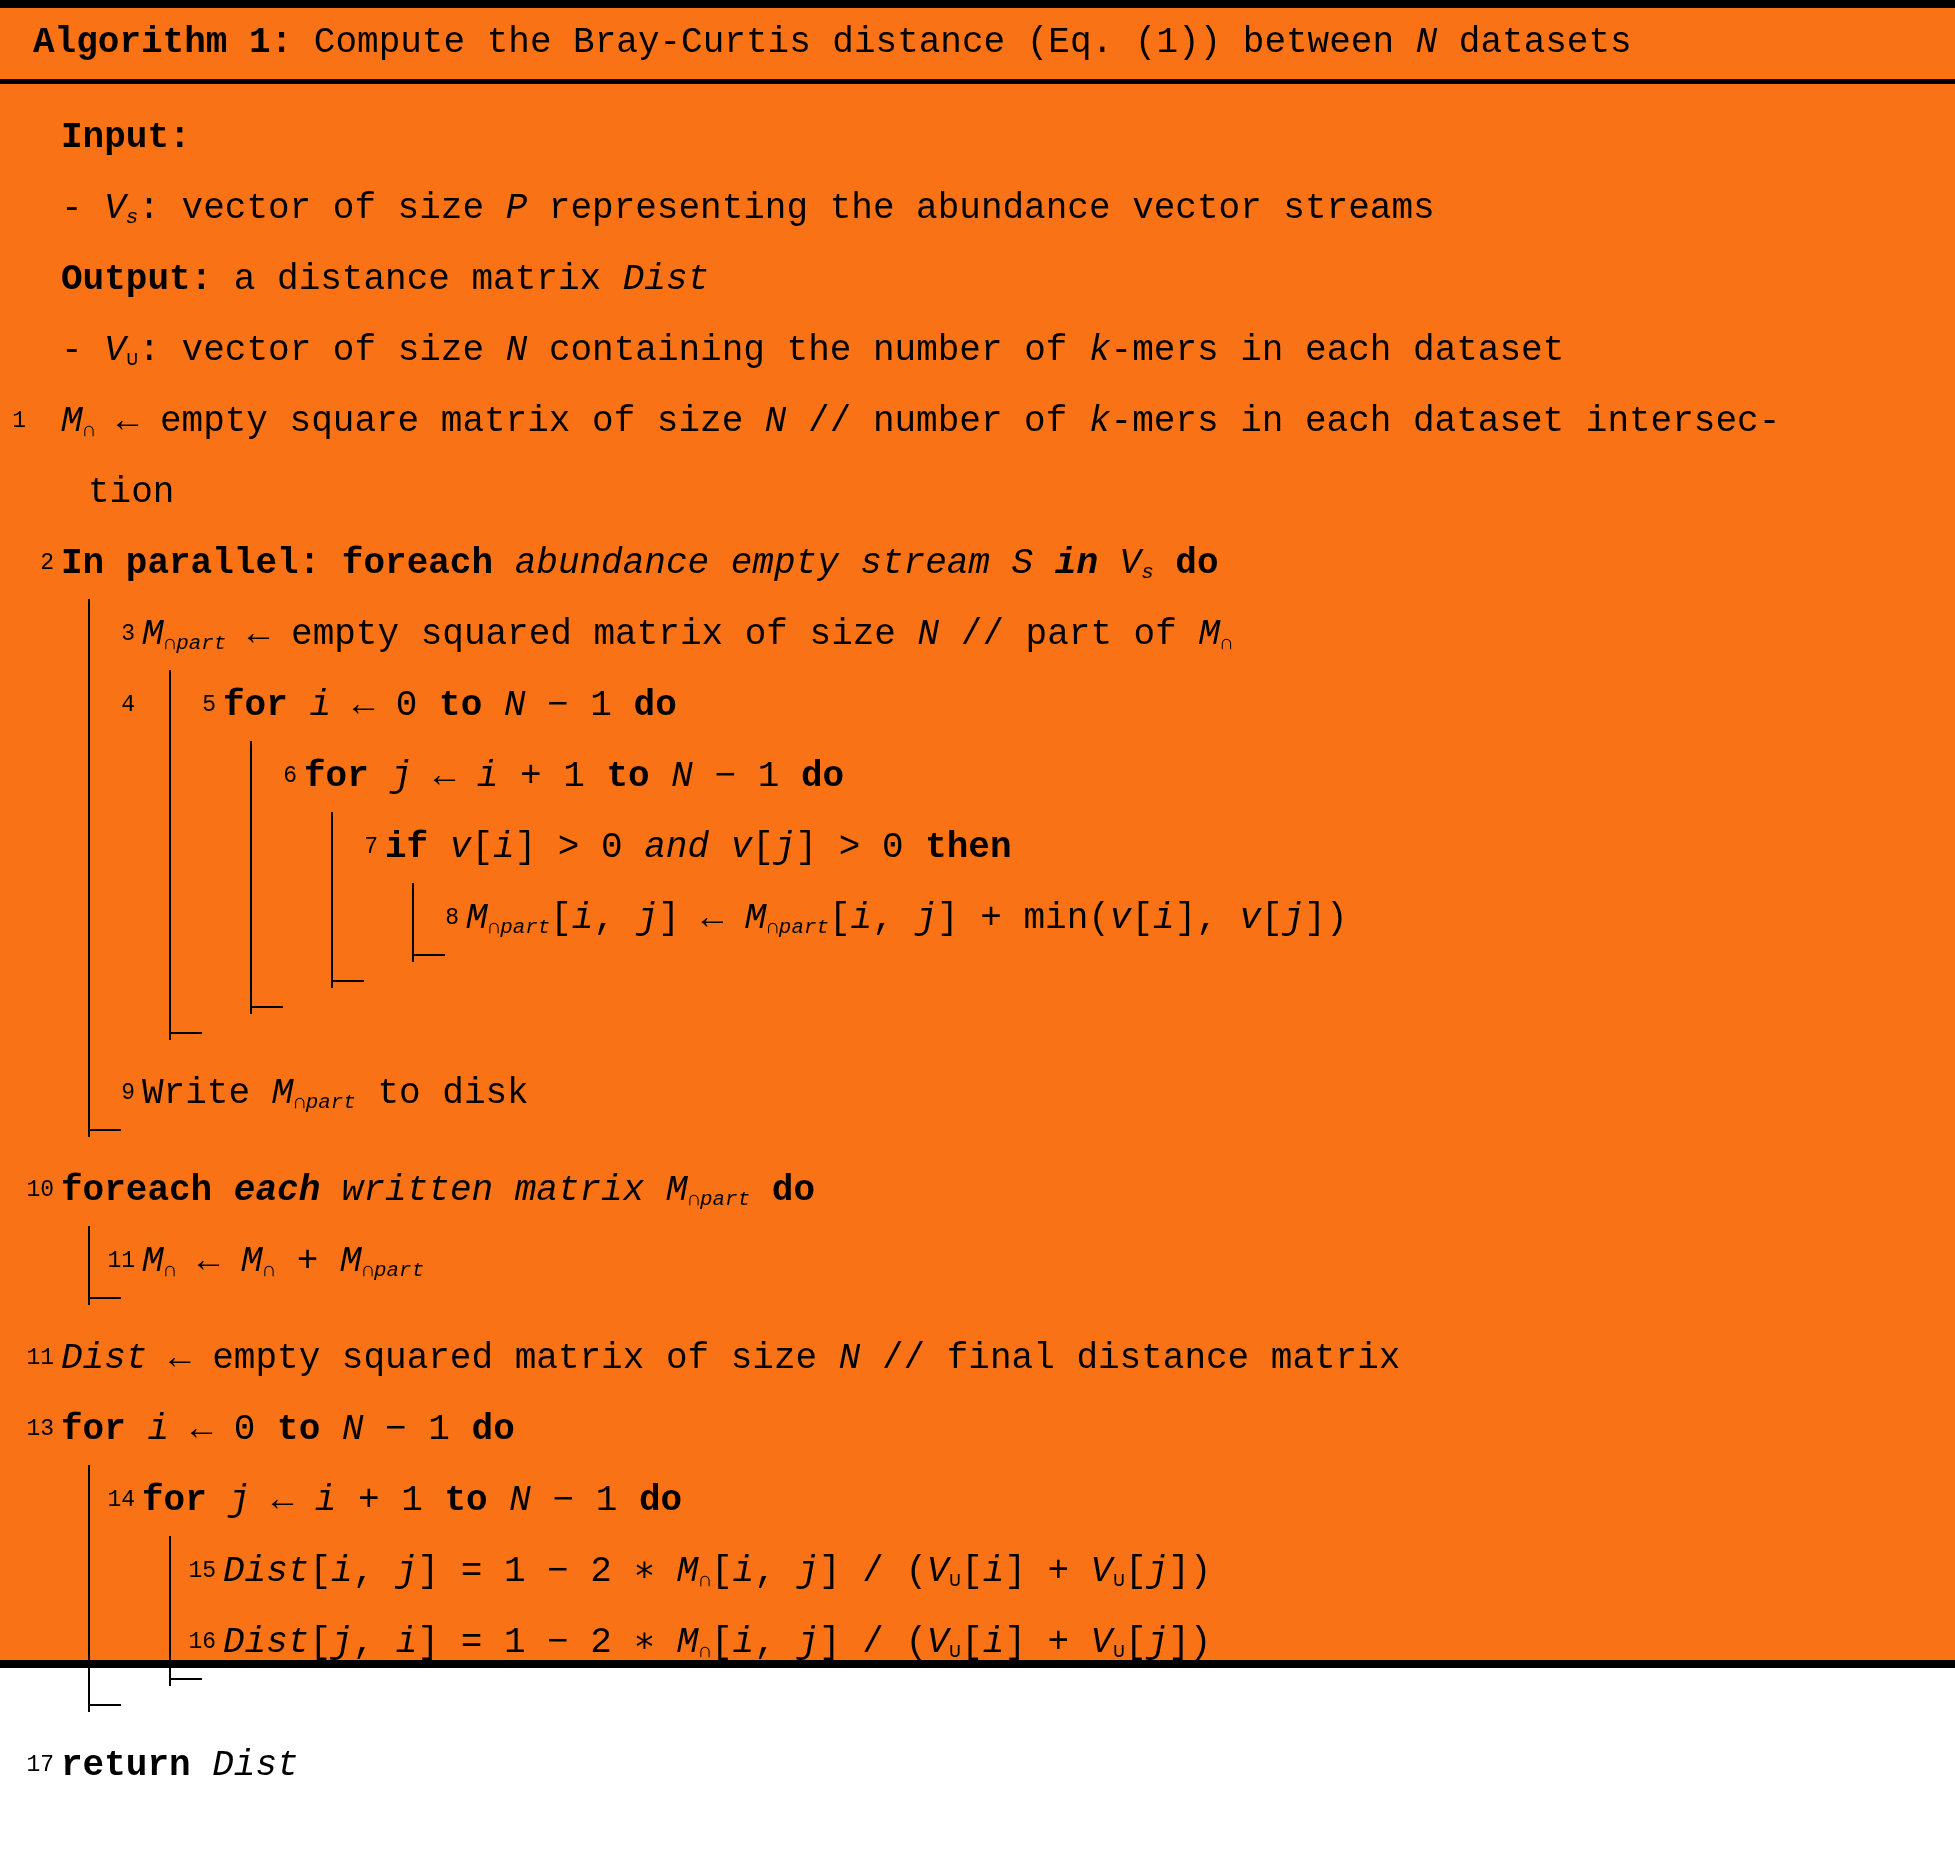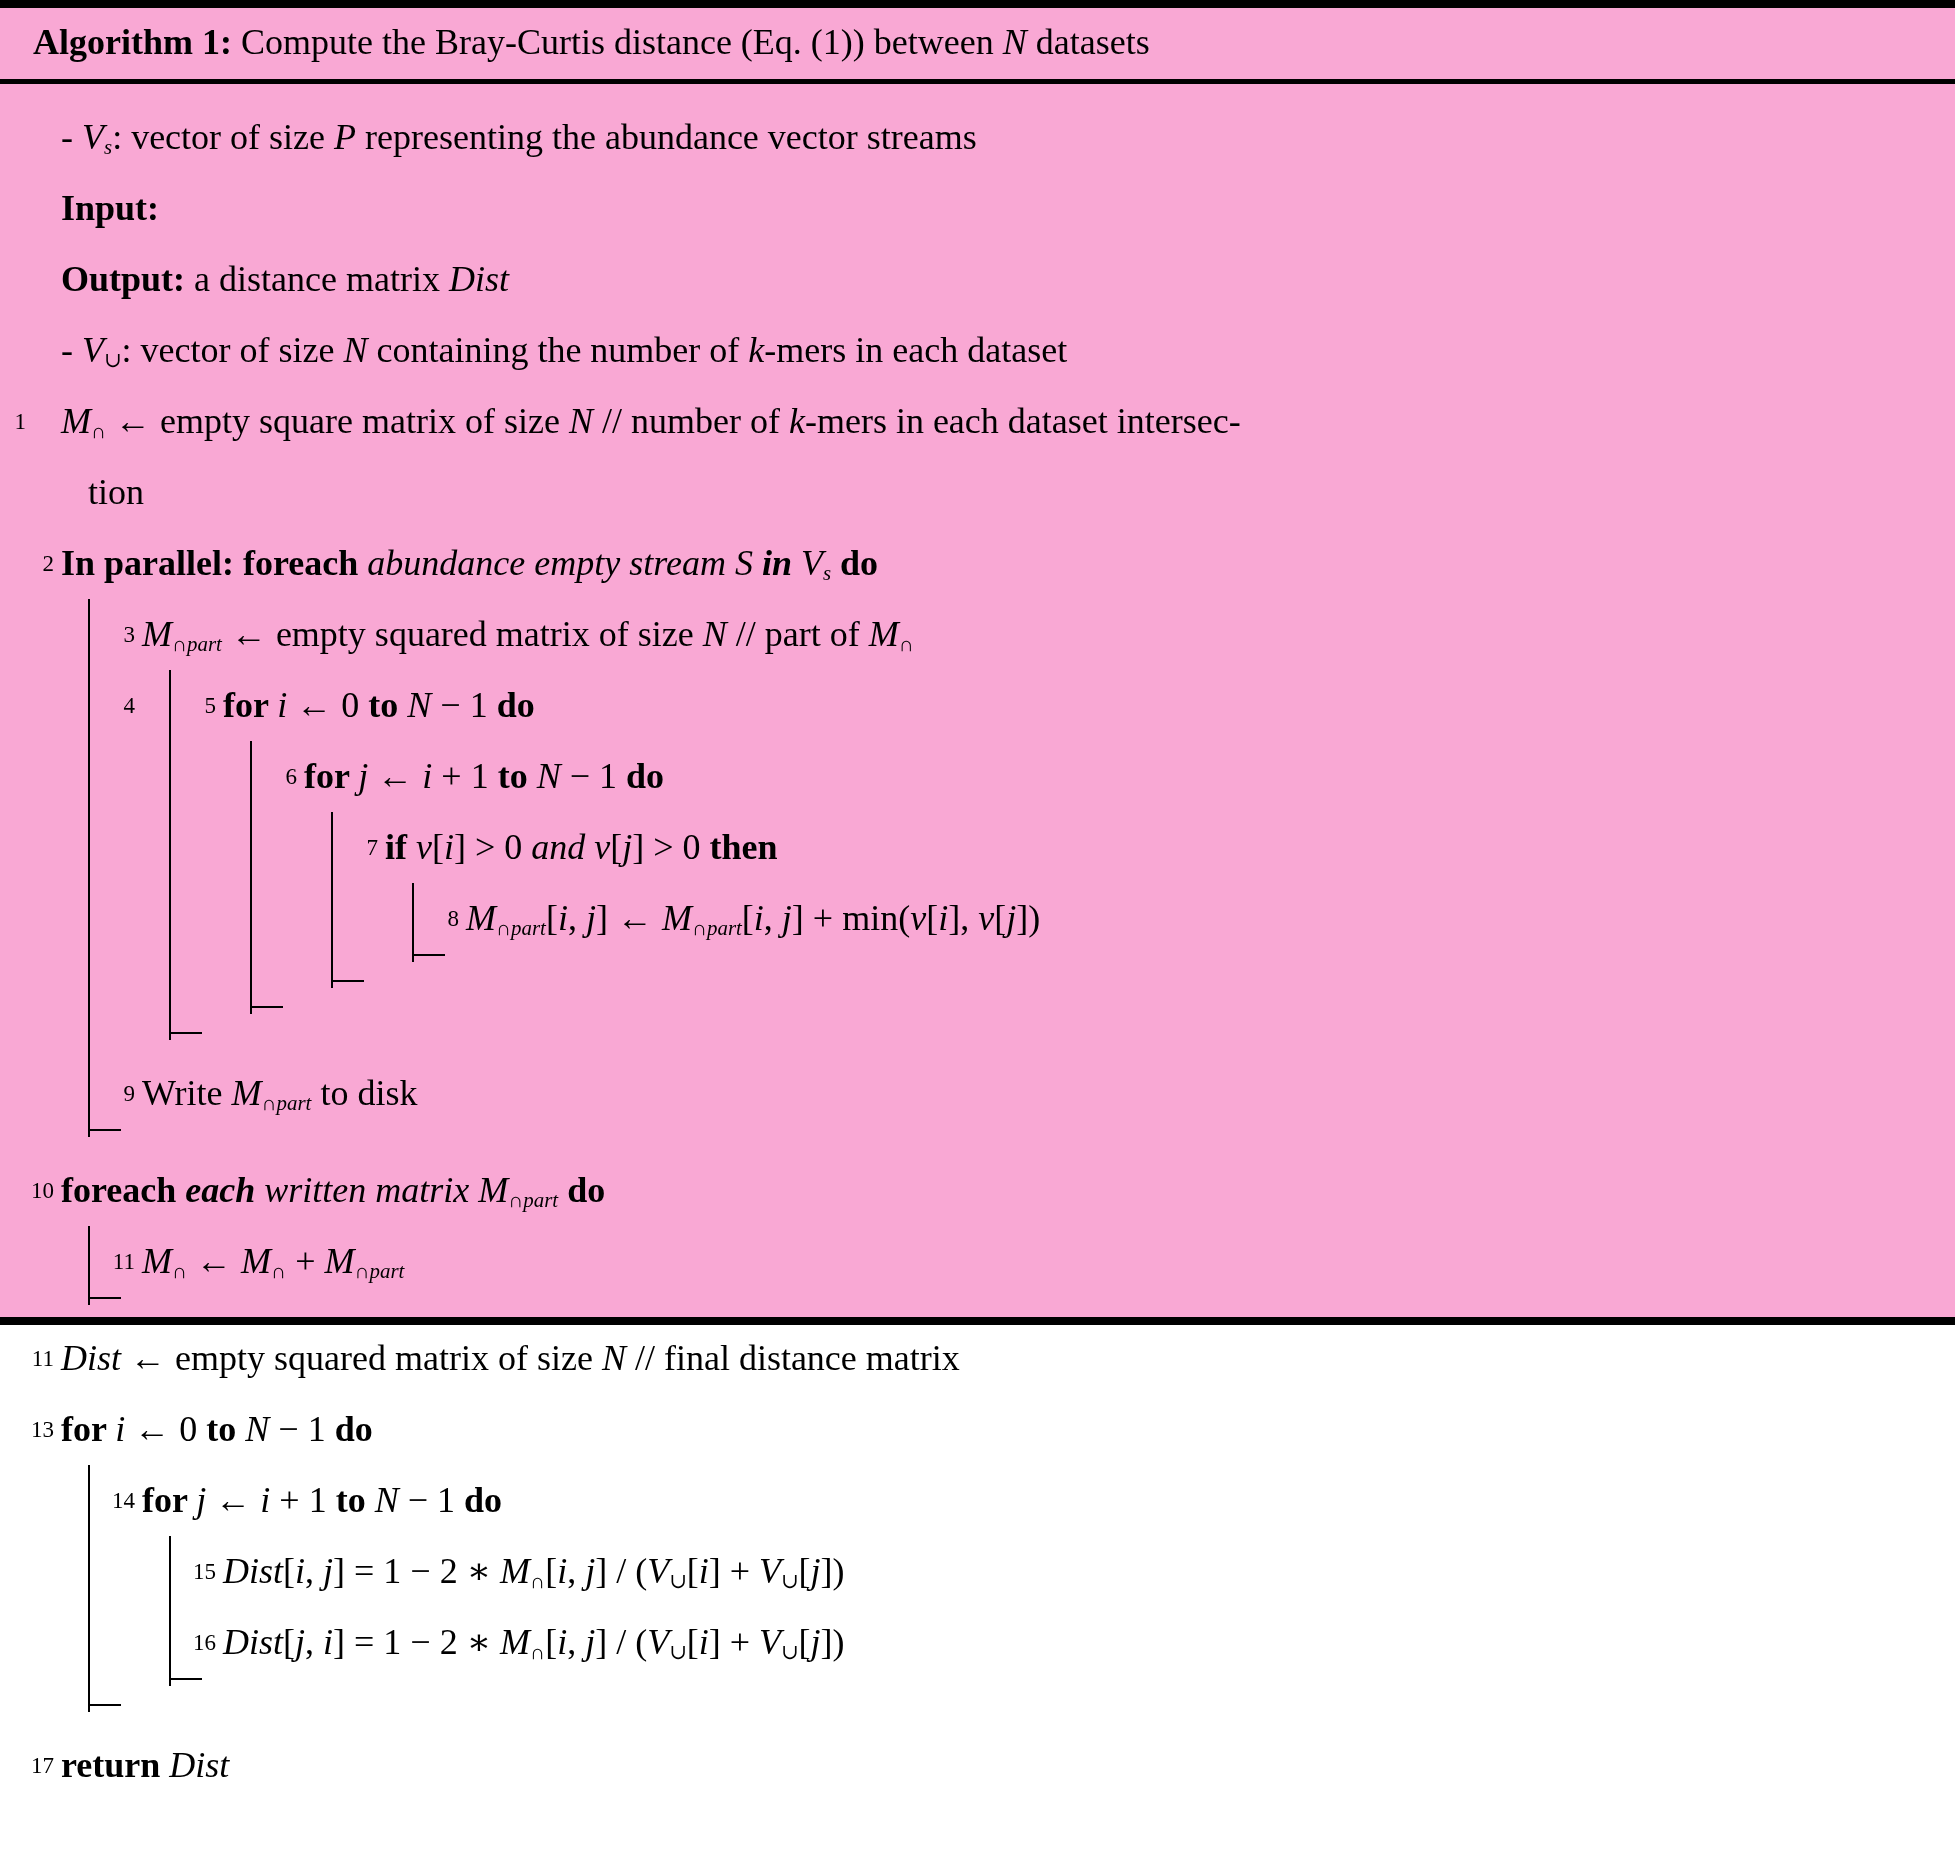--- a/index.html
+++ b/index.html
@@ -1,19 +1,19 @@
 <!DOCTYPE html>
 <html style="font-size:9.5px"><head>
 <meta charset="utf-8">
 <style>
   html,body{margin:0;padding:0;background:#ffffff;}
   body{width:1955px;height:1870px;overflow:hidden;
        font-family:"Liberation Serif","DejaVu Serif",serif;color:#000;}
-  .algo{box-sizing:border-box;width:1955px;height:1325px;
-        border-top:8.3px solid #000;border-bottom:8.3px solid #000;background:#f9a8d4;}
+  .algo{box-sizing:border-box;width:1955px;height:1668px;
+        border-top:8.3px solid #000;border-bottom:8.3px solid #000;background:#f97316;font-family:Liberation Mono, monospace;}
   .title{font-size:36px;line-height:1.6;padding:6px 18px 7.1px 33px;
          border-bottom:5.4px solid #000;white-space:nowrap;}
   .abody{position:relative;box-sizing:border-box;font-size:36px;
          padding:18px 24px 0 61px;}
   .line{line-height:71px;position:relative;}
   .line.wrap{padding-left:27px;text-indent:-27px;}
   .lnum{position:absolute;left:-57px;width:50px;text-align:right;
         font-size:23px;display:inline-block;text-indent:0;}
   .line.wrap .lnum{left:-85px;}
   .b{font-weight:bold;}
@@ -28,22 +28,22 @@
 </style>
 </head>
 <body>
 
 <div class="algo">
   <div class="title">
     <span class="b">Algorithm 1:</span><span class="lc"><span> Compute the Bray-Curtis distance (Eq. (1)) between </span><span class="i">N</span><span> datasets</span></span>
   </div>
   <div class="abody">
 
+    <div class="line"><span class="lc"><span class="b">Input:</span></span></div>
     <div class="line"><span class="lc"><span>- </span><span class="i">V</span><sub class="i">s</sub><span>: vector of size </span><span class="i">P</span><span> representing the abundance vector streams</span></span></div>
-    <div class="line"><span class="lc"><span class="b">Input:</span></span></div>
     <div class="line"><span class="lc"><span class="b">Output:</span><span> a distance matrix </span><span class="i">Dist</span></span></div>
     <div class="line"><span class="lc"><span>- </span><span class="i">V</span><sub>∪</sub><span>: vector of size </span><span class="i">N</span><span> containing the number of </span><span class="i">k</span><span>-mers in each dataset</span></span></div>
 
     <div class="line wrap"><span class="lnum">1</span><span class="lc"><span class="i">M</span><sub>∩</sub><span> ← empty square matrix of size </span><span class="i">N</span><span> // number of </span><span class="i">k</span><span>-mers in each dataset intersec-</span><br><span>tion</span></span></div>
 
     <div class="line"><span class="lnum">2</span><span class="lc"><span class="b">In parallel: foreach </span><span class="i">abundance empty stream S </span><span class="bi">in</span><span> </span><span class="i">V</span><sub class="i">s</sub><span> </span><span class="b">do</span></span></div>
 
     <div class="block">
       <div class="line"><span class="lnum">3</span><span class="lc"><span class="i">M</span><sub>∩</sub><sub class="i">part</sub><span> ← empty squared matrix of size </span><span class="i">N</span><span> // part of </span><span class="i">M</span><sub>∩</sub></span></div>
       <div class="line"><span class="lnum">4</span></div>

